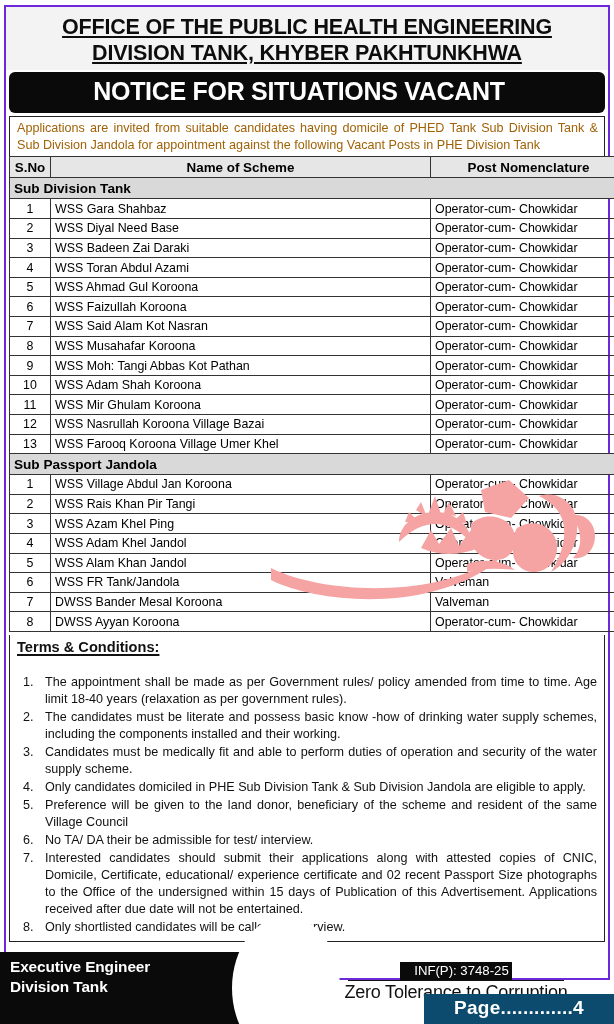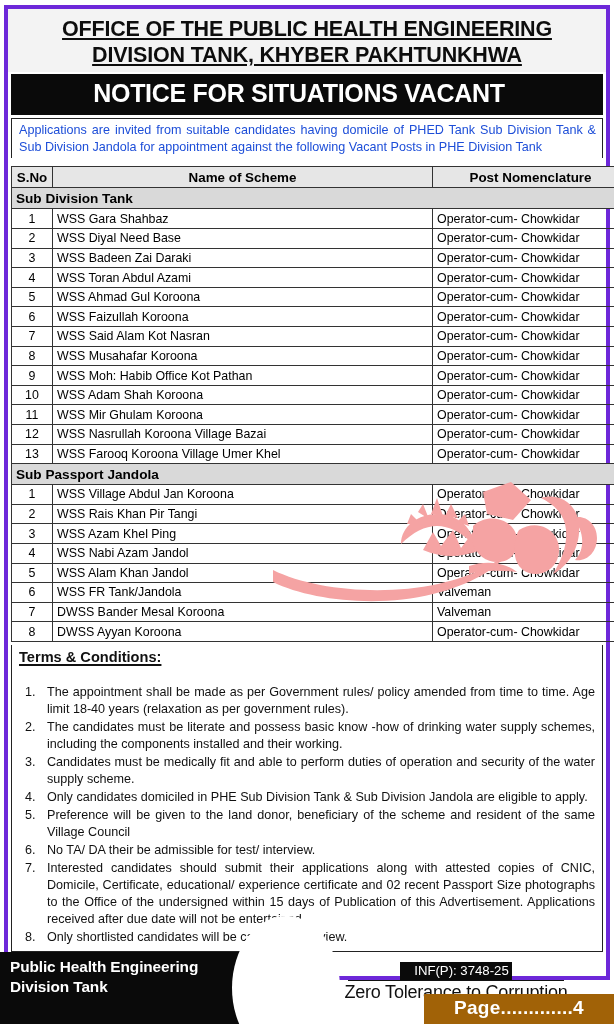--- a/index.html
+++ b/index.html
@@ -19,21 +19,21 @@
     overflow: hidden;
   }
 
   
   .ad-frame {
     position: absolute;
     left: 4px;
     top: 5px;
     width: 606px;
     height: 975px;
-    border: 4px solid #6d28d9;
+    border: 2px solid #6d28d9;
     background: #ffffff;
   }
 
   
   .header-titles {
     padding: 7px 6px 4px 6px;
     text-align: center;
     background: #f3f3f3;
   }
   .header-line {
@@ -50,31 +50,32 @@
 
   .notice-banner {
     background: #0a0a0a;
     color: #ffffff;
     text-align: center;
     font-size: 25px;
     font-weight: bold;
     letter-spacing: -0.3px;
     padding: 5px 16px 7px 0;
     margin: 2px 3px 0 3px;
+    border-radius: 6px;
   }
 
   
   .intro {
-    margin: 3px 3px 8px 3px;
+    margin: 3px 3px 0 3px;
     border: 1px solid #222;
     border-bottom: none;
     padding: 3px 6px 3px 7px;
     font-size: 12.6px;
     line-height: 1.33;
-    color: #1d4ed8;
+    color: #a16207;
     text-align: justify;
     text-align-last: left;
   }
 
   
   .vac-table {
     margin: 0 3px;
     width: calc(100% - 6px);
     border-collapse: collapse;
     table-layout: fixed;
@@ -202,21 +203,21 @@
     color: #111;
     letter-spacing: -0.2px;
   }
 
   .page-marker {
     position: absolute;
     right: 0;
     bottom: 0;
     width: 190px;
     height: 30px;
-    background: #a16207;
+    background: #0c4a6e;
     color: #ffffff;
     font-size: 19px;
     font-weight: bold;
     letter-spacing: 0.3px;
     display: flex;
     align-items: center;
     justify-content: center;
     padding-bottom: 2px;
   }
 
@@ -295,21 +296,21 @@
             <td class="col-name">WSS Said Alam Kot Nasran</td>
             <td class="col-post">Operator-cum- Chowkidar</td>
           </tr>
           <tr>
             <td class="col-sno">8</td>
             <td class="col-name">WSS Musahafar Koroona</td>
             <td class="col-post">Operator-cum- Chowkidar</td>
           </tr>
           <tr>
             <td class="col-sno">9</td>
-            <td class="col-name">WSS Moh: Habib Office Kot Pathan</td>
+            <td class="col-name">WSS Moh: Tangi Abbas Kot Pathan</td>
             <td class="col-post">Operator-cum- Chowkidar</td>
           </tr>
           <tr>
             <td class="col-sno">10</td>
             <td class="col-name">WSS Adam Shah Koroona</td>
             <td class="col-post">Operator-cum- Chowkidar</td>
           </tr>
           <tr>
             <td class="col-sno">11</td>
             <td class="col-name">WSS Mir Ghulam Koroona</td>
@@ -338,21 +339,21 @@
             <td class="col-name">WSS Rais Khan Pir Tangi</td>
             <td class="col-post">Operator-cum- Chowkidar</td>
           </tr>
           <tr>
             <td class="col-sno">3</td>
             <td class="col-name">WSS Azam Khel Ping</td>
             <td class="col-post">Operator-cum- Chowkidar</td>
           </tr>
           <tr>
             <td class="col-sno">4</td>
-            <td class="col-name">WSS Nabi Azam Jandol</td>
+            <td class="col-name">WSS Adam Khel Jandol</td>
             <td class="col-post">Operator-cum- Chowkidar</td>
           </tr>
           <tr>
             <td class="col-sno">5</td>
             <td class="col-name">WSS Alam Khan Jandol</td>
             <td class="col-post">Operator-cum- Chowkidar</td>
           </tr>
           <tr>
             <td class="col-sno">6</td>
             <td class="col-name">WSS FR Tank/Jandola</td>
@@ -423,21 +424,21 @@
           <path d="M300 44 C312 40 324 50 324 64 C324 78 314 88 302 86 C312 76 312 58 300 44 Z"></path>
           <path d="M196 92 C212 86 232 88 244 98 C226 96 210 96 196 100 Z"></path>
         </g>
       </svg>
     </div>
 
   </div>
 
   <div class="footer">
     <div class="sign-block">
-      <div>Public Health Engineering</div>
+      <div>Executive Engineer</div>
       <div>Division Tank</div>
       <div class="sign-curve"></div>
     </div>
 
     <div class="inf-area">
       <div class="inf-rule"></div>
       <div class="inf-badge">INF(P): 3748-25</div>
       <div class="zero-tol">Zero Tolerance to Corruption</div>
     </div>
 

